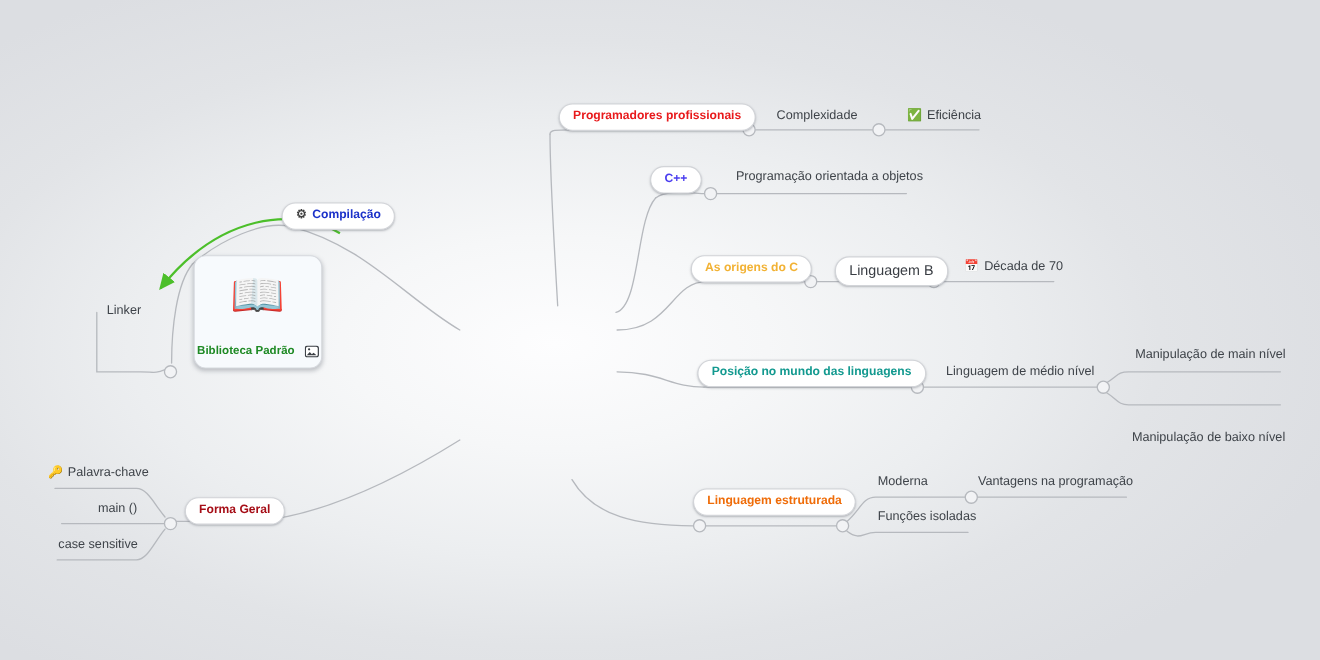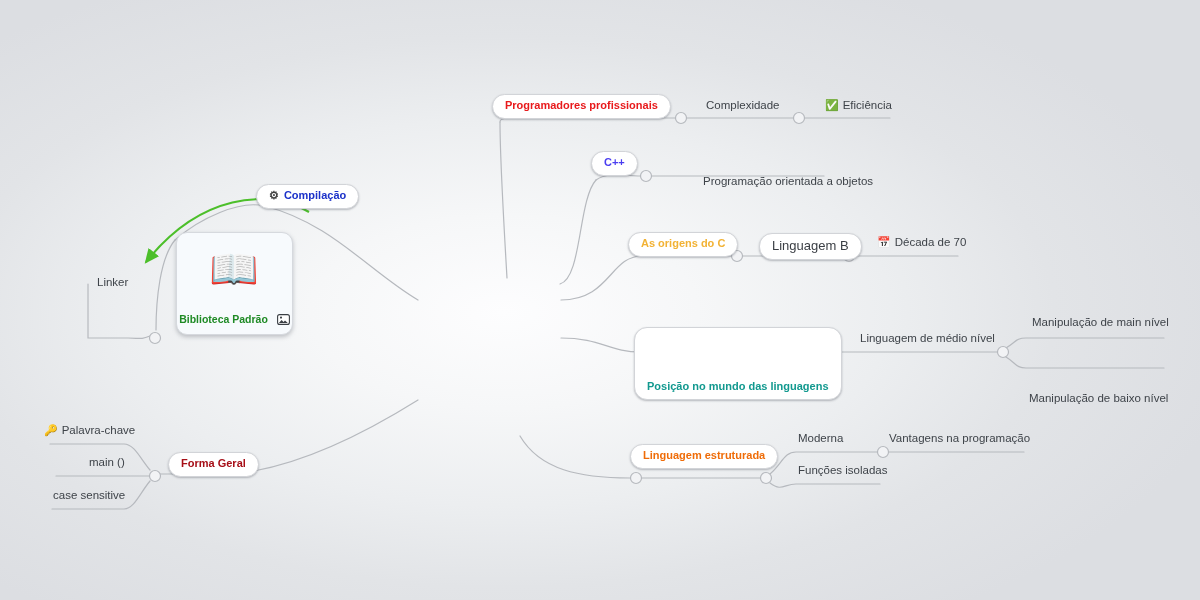--- a/index.html
+++ b/index.html
@@ -229,51 +229,51 @@
       <circle cx="766" cy="478" r="5.5"></circle>
       <circle cx="883" cy="452" r="5.5"></circle>
       <circle cx="155" cy="476" r="5.5"></circle>
       <circle cx="155" cy="338" r="5.5"></circle>
     </g>
 
     <path d="M309,212 C268,188 200,194 146,262" fill="none" stroke="#4cbf2a" stroke-width="2.1" marker-end="url(#grn-arrow)"></path>
   </svg>
 
 
-  <div class="pill" style="left:492px; top:94px;">
+  <div class="pill" style="left:508px; top:94px;">
     <span style="color:#e8191b;">Programadores profissionais</span>
   </div>
   <div class="leaf" style="left:706px; top:99px;">
     <span>Complexidade</span>
   </div>
   <div class="leaf" style="left:825px; top:99px;">
     <span class="emoji">✅</span>
     <span>Eficiência</span>
   </div>
 
   <div class="pill" style="left:591px; top:151px;">
     <span style="color:#4a3df0;">C++</span>
   </div>
-  <div class="leaf" style="left:703px; top:155px;margin-top:20px;">
+  <div class="leaf" style="left:669px; top:155px;">
     <span>Programação orientada a objetos</span>
   </div>
 
   <div class="pill" style="left:628px; top:232px;">
     <span style="color:#f2b234;">As origens do C</span>
   </div>
   <div class="pill plain" style="left:759px; top:233px;">
     <span>Linguagem B</span>
   </div>
   <div class="leaf" style="left:877px; top:236px;">
     <span class="emoji">📅</span>
     <span>Década de 70</span>
   </div>
 
   <div class="pill" style="left:634px; top:327px;">
-    <span style="color:#12998f;margin-top:48px;">Posição no mundo das linguagens</span>
+    <span style="color:#12998f;">Posição no mundo das linguagens</span>
   </div>
   <div class="leaf" style="left:860px; top:332px;">
     <span>Linguagem de médio nível</span>
   </div>
   <div class="leaf" style="left:1032px; top:316px;">
     <span>Manipulação de main nível</span>
   </div>
   <div class="leaf" style="left:1029px; top:348px;margin-top:44px;">
     <span>Manipulação de baixo nível</span>
   </div>

